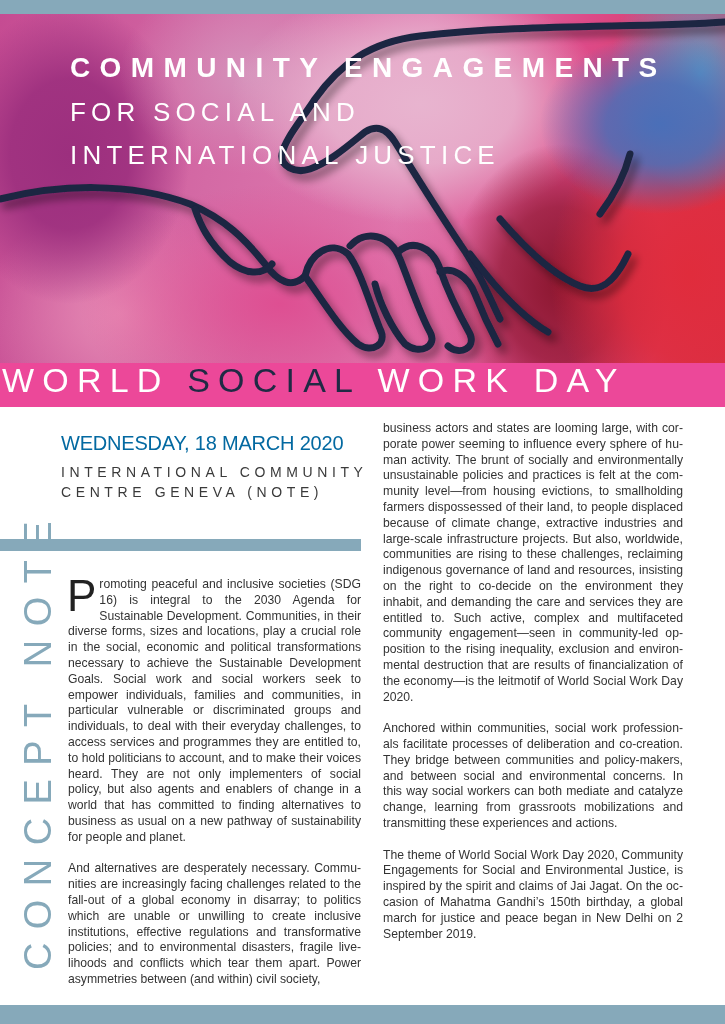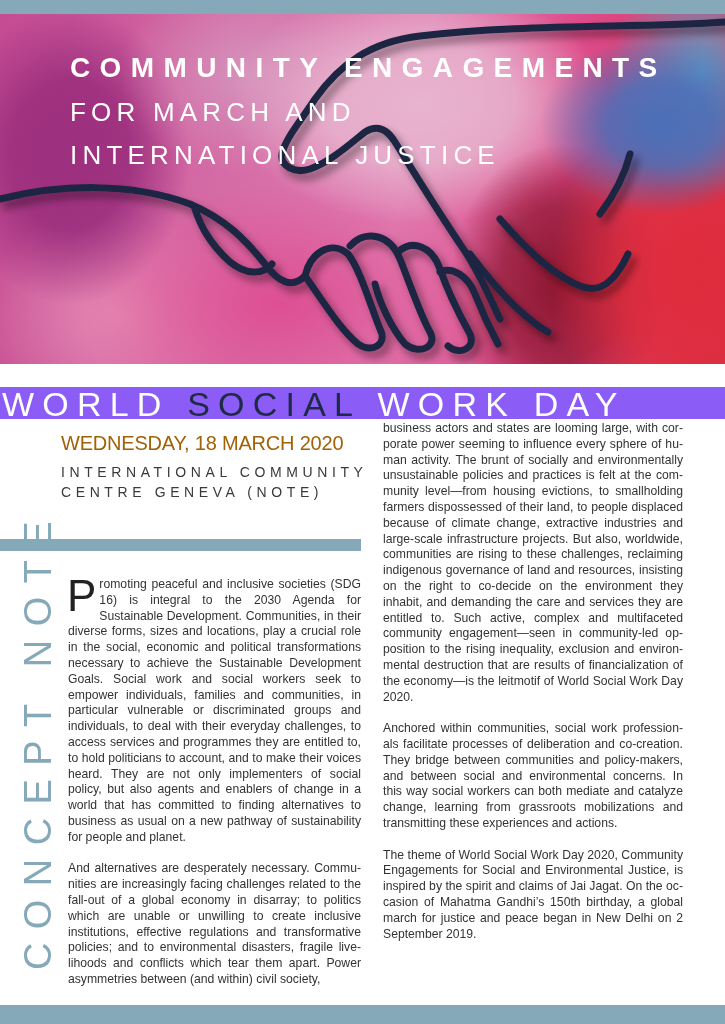--- a/index.html
+++ b/index.html
@@ -20,26 +20,26 @@
       radial-gradient(ellipse 140px 110px at 120px 300px, #e68ab4 0%, rgba(230,138,180,0) 100%),
       linear-gradient(100deg, #c54b92 0%, #d46aa5 30%, #e07bb0 55%, #dd4a88 75%, #d2334e 100%);
   }
   .hero svg { position: absolute; left: 0; top: 0; }
 
   .hero-title { position: absolute; left: 70px; color: #ffffff; white-space: nowrap; }
   .hero-title.line1 { top: 38px; font-size: 28px; font-weight: bold; letter-spacing: 9.4px; }
   .hero-title.line2 { top: 83px; font-size: 26px; letter-spacing: 5.2px; }
   .hero-title.line3 { top: 126px; font-size: 26px; letter-spacing: 5.2px; }
 
-  .banner { position: absolute; left: 0; top: 363px; width: 725px; height: 32px; background: #8b5cf6; overflow: hidden; margin-top: 24px; }
+  .banner { position: absolute; left: 0; top: 363px; width: 725px; height: 44px; background: #ec4899; overflow: hidden; }
   .banner-text { position: absolute; left: 2px; top: -3px; font-size: 34px; letter-spacing: 8.2px; white-space: nowrap; font-weight: normal; line-height: 40px; }
   .banner-text .w { color: #ffffff; }
   .banner-text .d { color: #1f2a44; }
 
-  .date { position: absolute; left: 61px; top: 432px; font-size: 20px; color: #a16207; white-space: nowrap; letter-spacing: -0.2px; }
+  .date { position: absolute; left: 61px; top: 432px; font-size: 20px; color: #0369a1; white-space: nowrap; letter-spacing: -0.2px; }
   .venue { position: absolute; left: 61px; top: 462px; font-size: 14px; color: #3a3a3a; letter-spacing: 4.6px; line-height: 20px; white-space: nowrap; }
 
   .divider { position: absolute; left: 0; top: 539px; width: 361px; height: 12px; background: #86a9ba; }
 
   .concept-note { position: absolute; left: 20px; top: 970px; transform-origin: 0 0; transform: rotate(-90deg);
     font-size: 38px; color: #86a9ba; letter-spacing: 13.4px; white-space: nowrap; line-height: 36px; font-weight: normal; }
 
   .col { position: absolute; font-size: 12.2px; line-height: 15.8px; color: #333333; text-align: justify; hyphens: manual; }
   .col p { margin: 0 0 15.8px 0; }
   .col-left { left: 68px; top: 577px; width: 293px; }
@@ -80,21 +80,21 @@
       <path d="M0,185 C60,170 130,168 190,190 C225,205 245,225 265,250 C278,268 292,275 305,262"></path>
       <path d="M195,195 C200,210 208,228 230,248 C245,260 262,262 272,250"></path>
 
       <path d="M305,262 C310,240 330,225 348,240 C360,255 370,290 380,315 C388,330 372,340 358,330 C340,315 325,290 305,262"></path>
       <path d="M350,232 C365,215 390,220 400,245 C410,270 420,300 430,318 C438,332 420,342 405,330 C392,315 380,290 375,270"></path>
       <path d="M398,238 C412,225 432,232 440,255 C448,278 460,302 470,320 C476,334 460,342 448,332"></path>
       <path d="M440,258 C452,252 468,262 475,280 C482,298 490,315 498,330"></path>
     </g>
   </svg>
   <div class="hero-title line1">COMMUNITY ENGAGEMENTS</div>
-  <div class="hero-title line2">FOR MARCH AND</div>
+  <div class="hero-title line2">FOR SOCIAL AND</div>
   <div class="hero-title line3">INTERNATIONAL JUSTICE</div>
 </div>
 
 <div class="banner">
   <div class="banner-text">
     <span class="w">WORLD</span>
     <span class="d">SOCIAL</span>
     <span class="w">WORK</span>
     <span class="w">DAY</span>
   </div>

